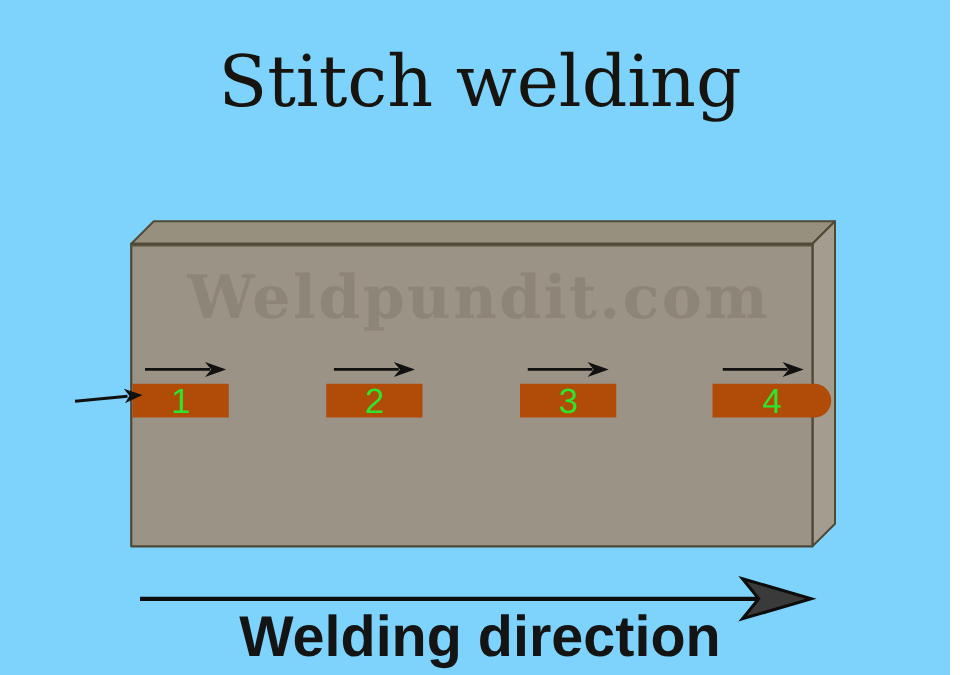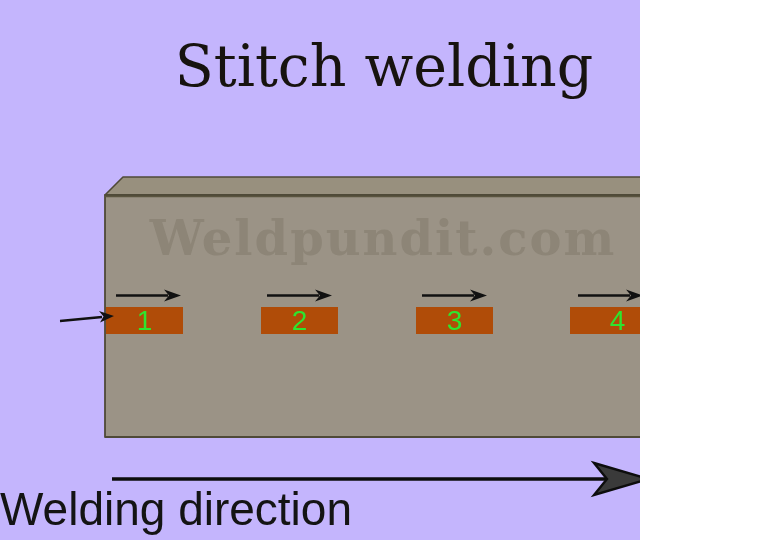--- a/index.html
+++ b/index.html
@@ -1,20 +1,20 @@
 <!DOCTYPE html>
 <html><head>
 <meta charset="utf-8">
 <style>
   html, body { margin: 0; padding: 0; }
   .stage {
     position: relative;
-    width: 640px;
+    width: 760px;
     height: 540px;
-    background: #c4b5fd;
+    background: #7dd3fc;
     overflow: hidden;
     font-family: "Liberation Sans", sans-serif;
   }
   .page-title {
     position: absolute;
     left: 0; top: 30px;
     width: 768px;
     text-align: center;
     font-family: "DejaVu Serif", "Liberation Serif", serif;
     font-size: 57px;
@@ -82,24 +82,25 @@
   }
   .direction-arrow {
     position: absolute;
     left: 0; top: 450px;
     width: 768px; height: 60px;
   }
   .direction-label {
     position: absolute;
     left: 0; top: 484px;
     width: 768px;
-    text-align: left;
+    text-align: center;
     font-size: 46px;
     line-height: 50px;
     color: #141414;
+    font-weight: bold;
   }
 </style>
 </head>
 <body>
 
 <div class="stage">
 
   <div class="page-title">Stitch welding</div>
 
   <svg class="diagram-svg" viewBox="0 0 768 540">

